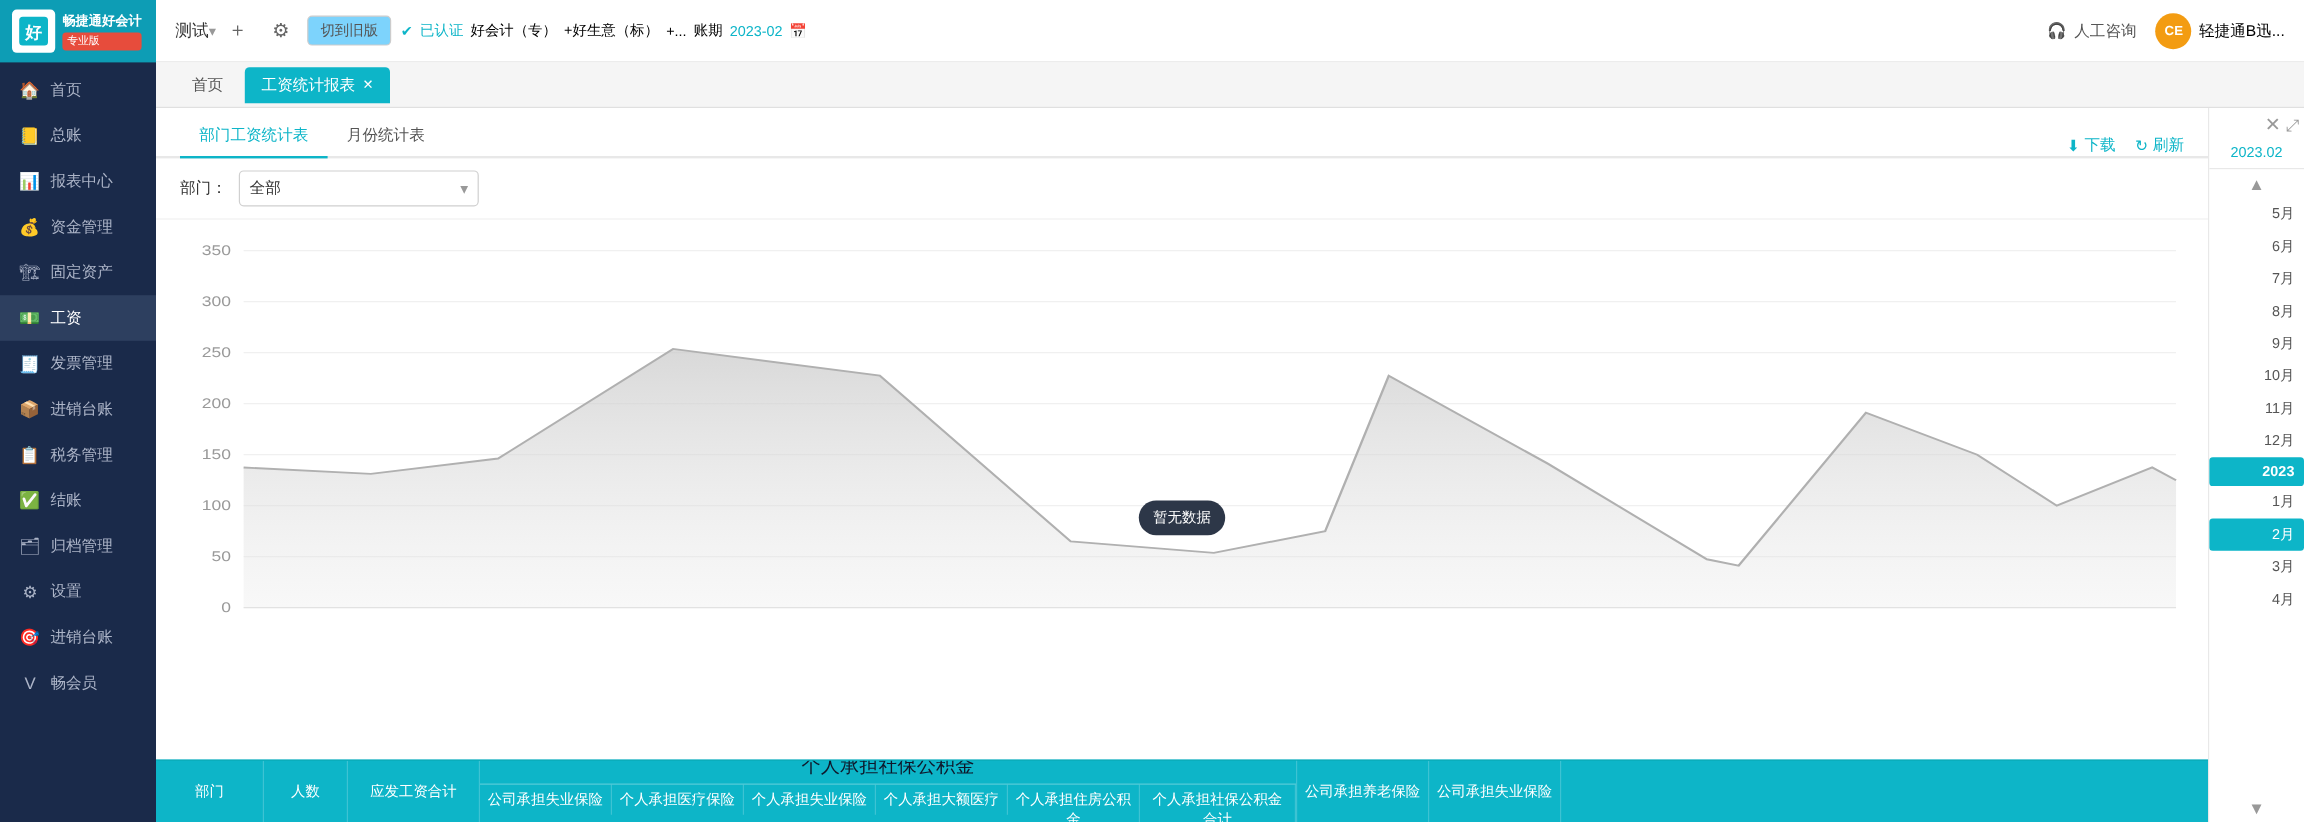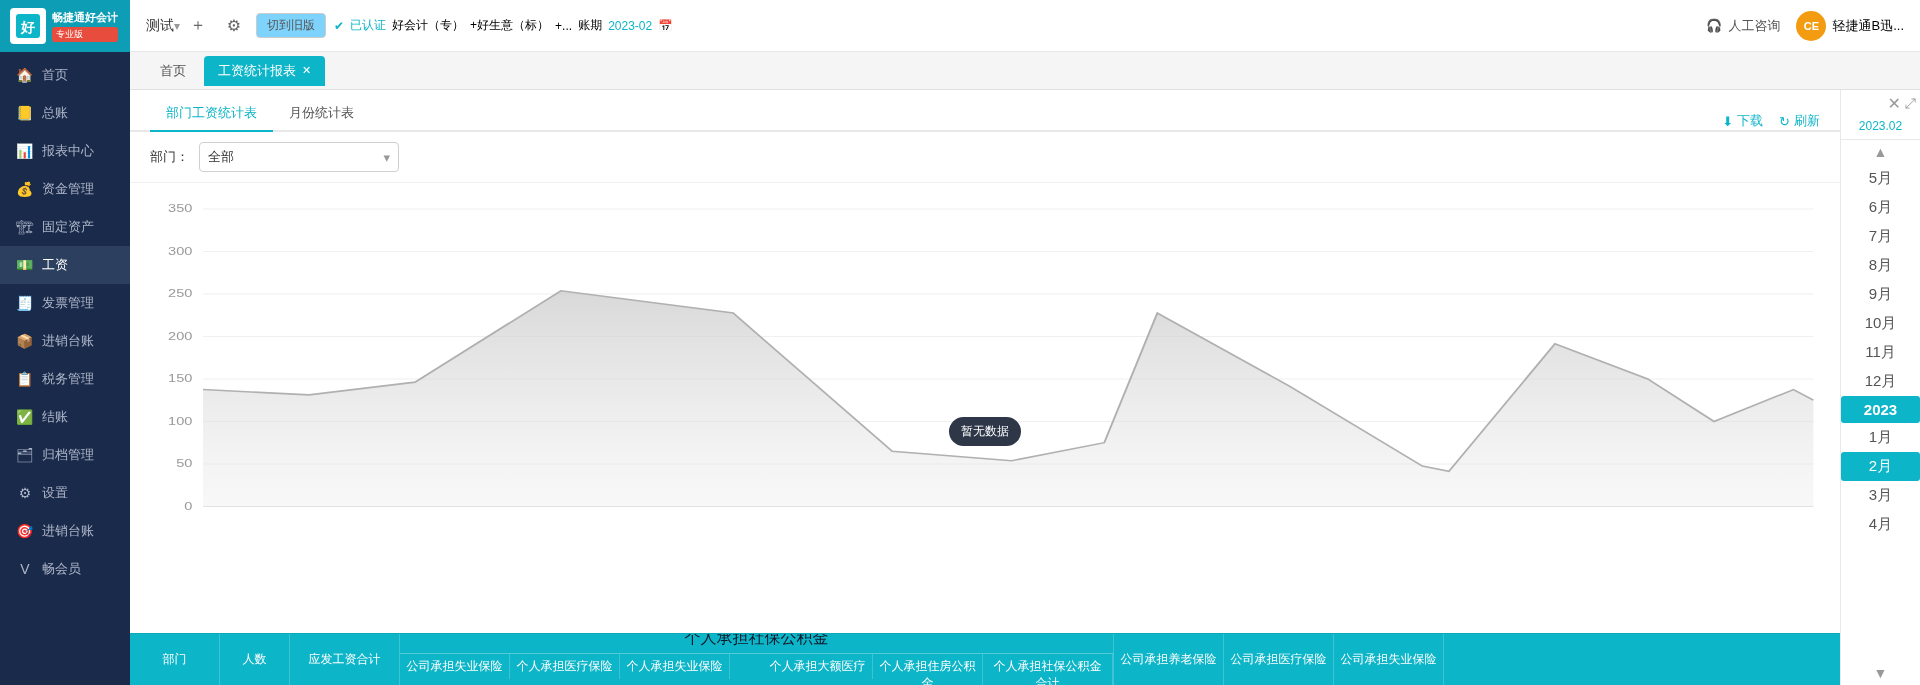--- a/index.html
+++ b/index.html
@@ -331,23 +331,23 @@
     .date-nav-btn {
       width: 100%;
       text-align: center;
       padding: 4px;
       color: #999;
       cursor: pointer;
       font-size: 14px;
     }
     .date-month-item {
       width: 100%;
-      text-align: center;
+      text-align: right;
       padding: 5px 8px;
-      font-size: 15px;
+      font-size: 12px;
       color: #555;
       cursor: pointer;
     }
     .date-month-item.active-year {
       background: #0db5c8;
       color: white;
       font-weight: bold;
       border-radius: 3px;
     }
     .date-month-item.selected {
@@ -568,27 +568,26 @@
         <div class="table-header">
           <div class="th-cell" style="width:90px;">部门</div>
           <div class="th-cell" style="width:70px;">人数</div>
           <div class="th-cell" style="width:110px;">应发工资合计</div>
           <div style="display:flex;flex-direction:column;border-right:1px solid rgba(255,255,255,0.2);">
             <div class="th-group-label">个人承担社保公积金</div>
             <div class="th-group-children">
               <div class="th-cell" style="width:110px;">公司承担失业保险</div>
               <div class="th-cell" style="width:110px;">个人承担医疗保险</div>
               <div class="th-cell" style="width:110px;">个人承担失业保险</div>
-              <div class="th-cell" style="width:110px;margin-left:33px;">个人承担大额医疗</div>
+              <div class="th-cell" style="width:110px;">个人承担大额医疗</div>
               <div class="th-cell" style="width:110px;">个人承担住房公积金</div>
               <div class="th-cell" style="width:130px;">个人承担社保公积金合计</div>
             </div>
           </div>
           <div class="th-cell" style="width:110px;">公司承担养老保险</div>
-          <div class="th-cell" style="width:110px;">公司承担医疗保险</div>
           <div class="th-cell" style="width:110px;">公司承担失业保险</div>
         </div>
       </div>
     </div>
 
     <div class="right-panel">
       <div style="display:flex;justify-content:flex-end;padding:4px 4px 0;width:100%;gap:4px;">
         <button class="panel-close-btn">✕</button>
         <button class="panel-expand-btn">⤢</button>
       </div>

